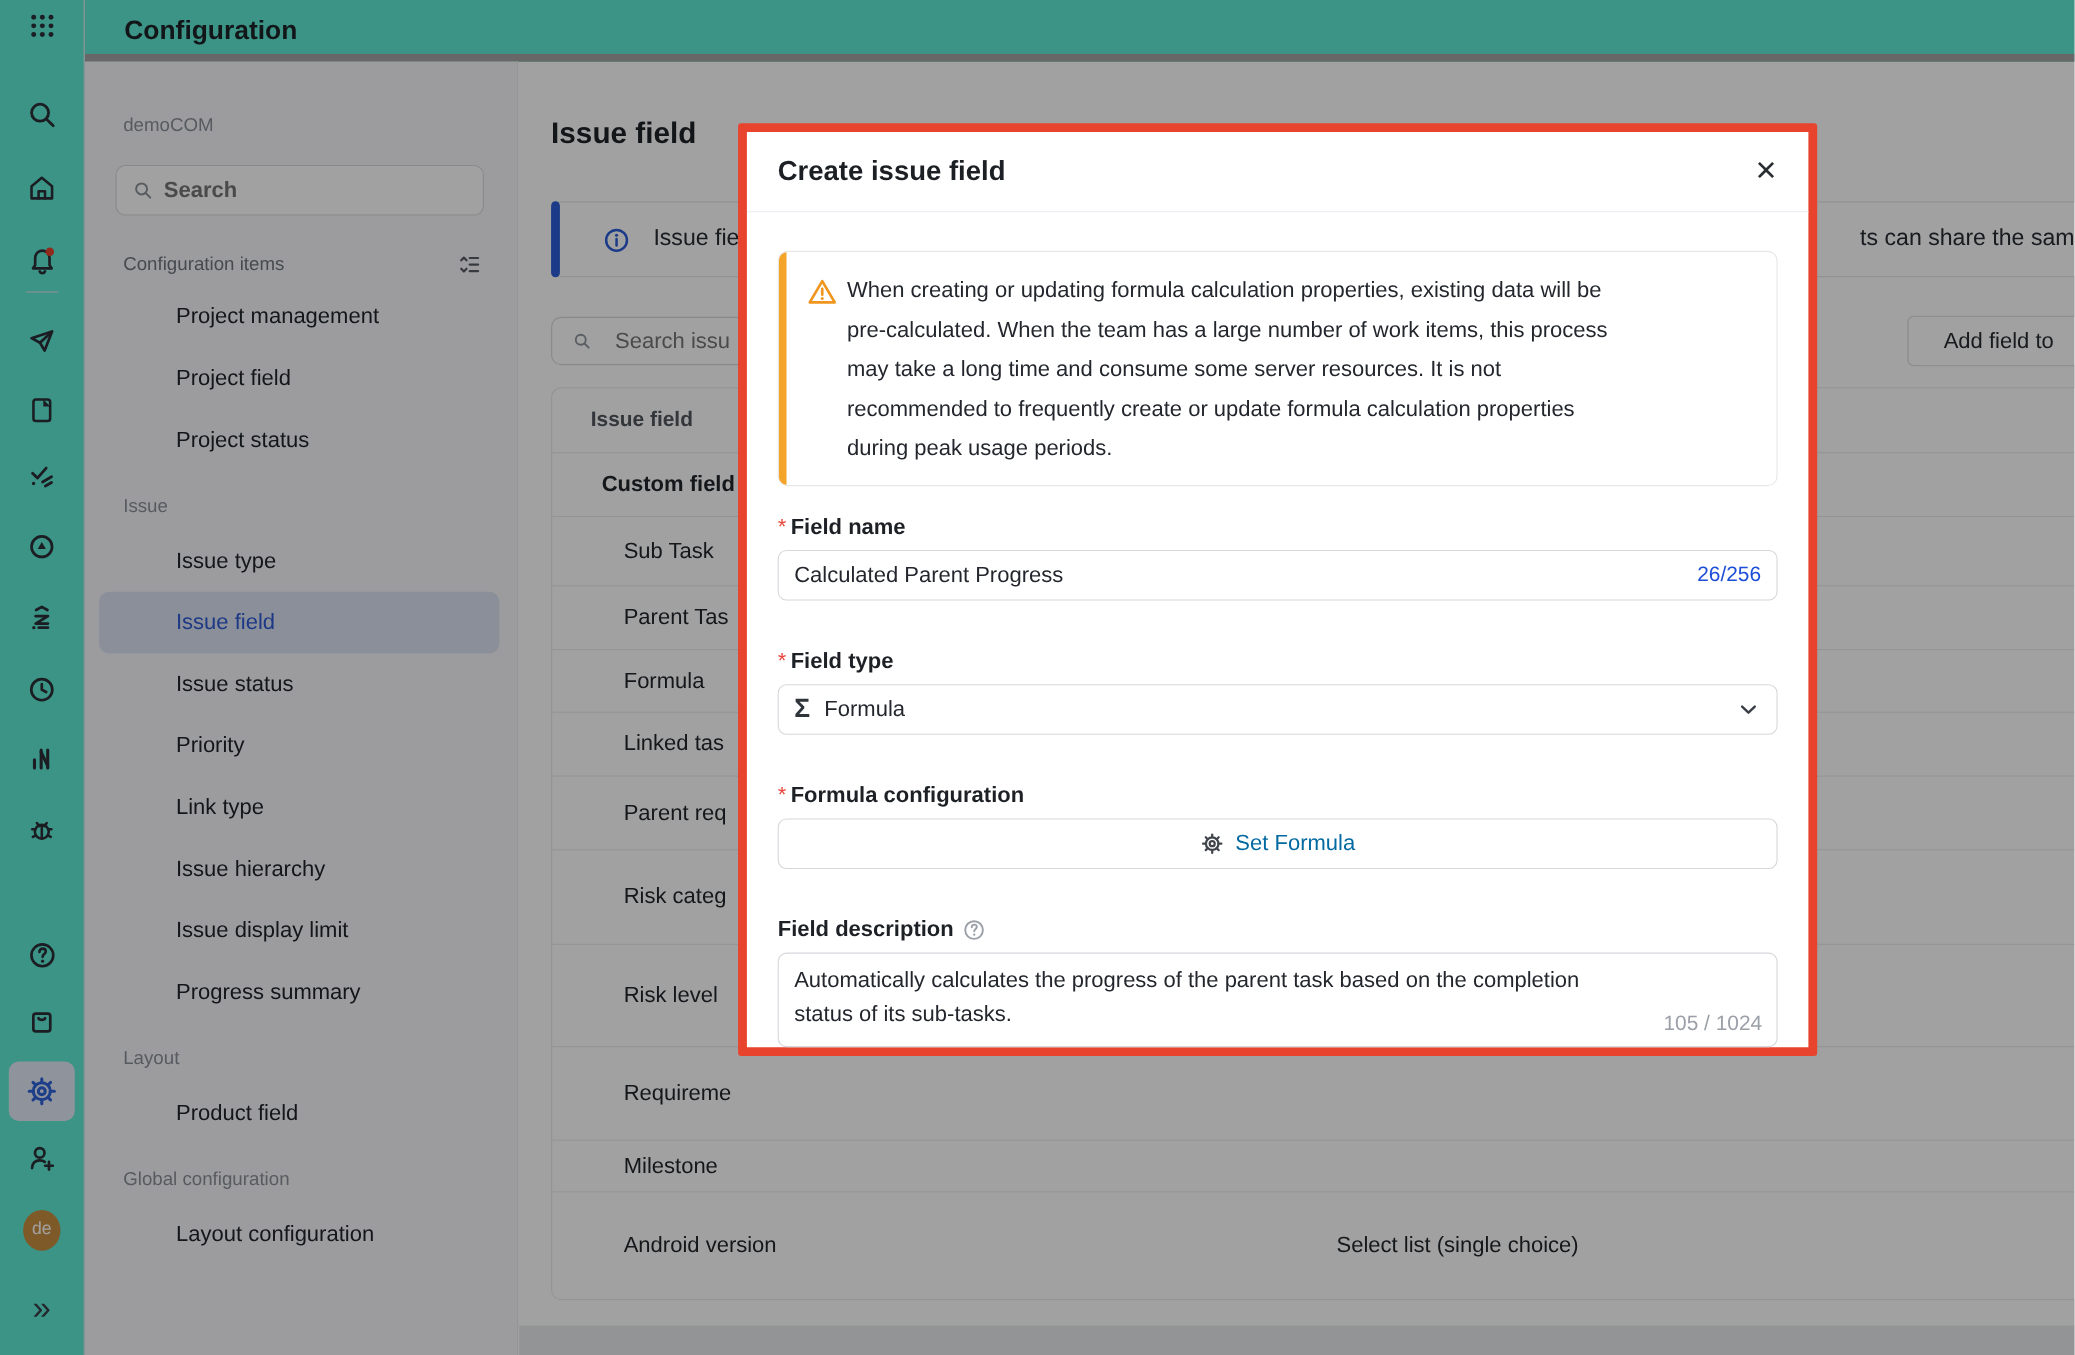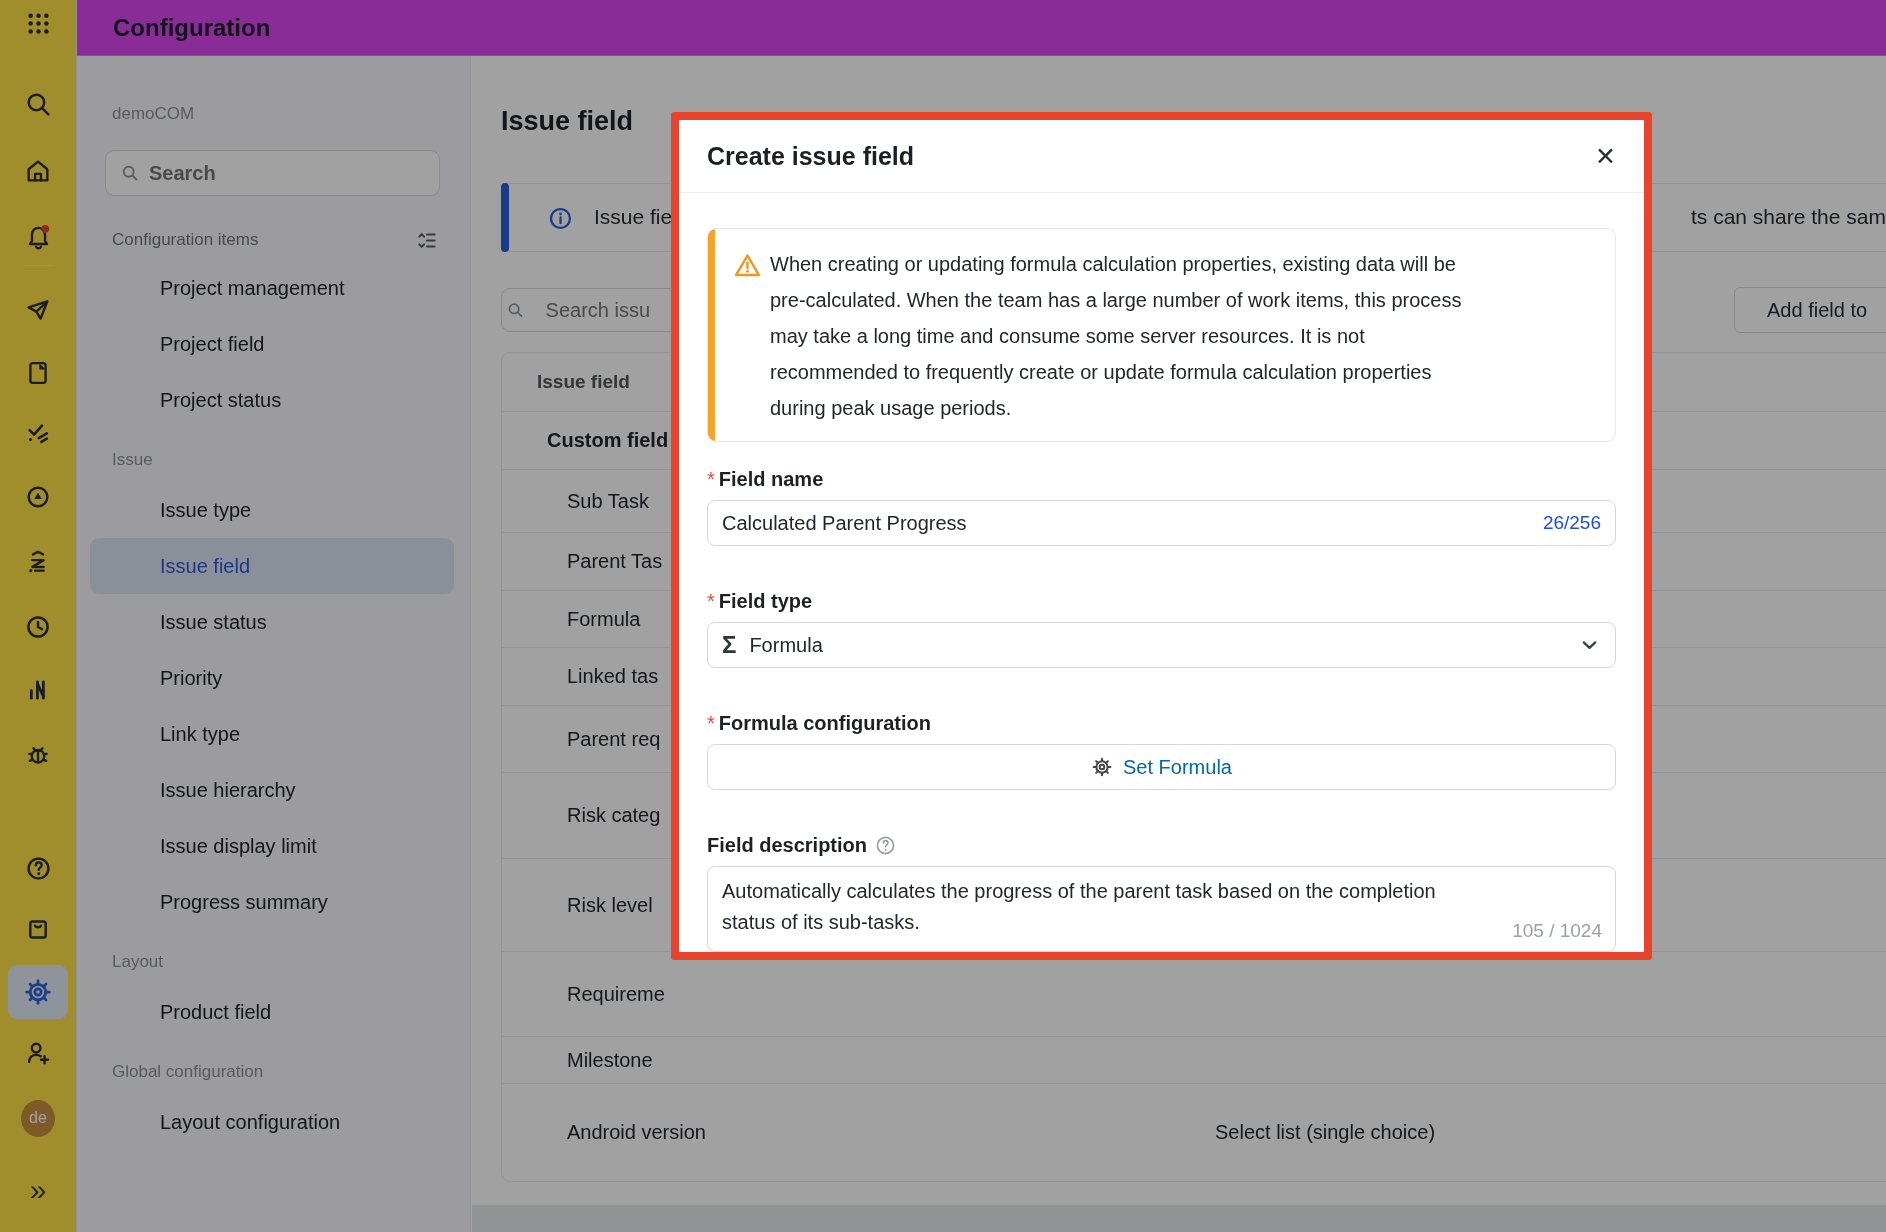--- a/index.html
+++ b/index.html
@@ -2,34 +2,34 @@
 <html><head>
 <meta charset="utf-8">
 <style>
   * { margin:0; padding:0; box-sizing:border-box; }
   html,body { width:1886px; height:1232px; }
   body { position:relative; overflow:hidden; background:#ffffff;
          font-family:"Liberation Sans", sans-serif; color:#22262c; }
 
   
   #rail { position:absolute; left:0; top:0; width:77px; height:1232px;
-          background:#fde047; border-right:1px solid #e9eaee; z-index:10; }
+          background:#5eead4; border-right:1px solid #e9eaee; z-index:10; }
   .rail-icon { position:absolute; left:50%; transform:translateX(-50%);
                width:34px; height:34px; display:flex; align-items:center;
                justify-content:center; cursor:pointer; }
   .rail-divider { position:absolute; left:24px; width:29px; height:1px; background:#e2e4e8; }
   .rail-active-tile { position:absolute; left:8px; right:8px; height:54px;
                       background:#e3e9f6; border-radius:9px; }
   .avatar { width:37px; height:37px; border-radius:50%; background:#c98f41;
             color:#fff; font-size:16px; display:flex; align-items:center;
             justify-content:center; }
 
   
   #header { position:absolute; left:77px; top:0; right:0; height:56px;
-            background:#d946ef; border-bottom:1px solid #a3a3a3; z-index:5; }
+            background:#5eead4; border-bottom:7px solid #a3a3a3; z-index:5; }
   #header .title { position:absolute; left:36px; top:14px; font-size:24px;
                    font-weight:700; color:#1f2329; }
 
   
   #sidebar { position:absolute; left:77px; top:56px; width:394px; height:1176px;
              background:#f7f8fa; border-right:1px solid #ebedf0; z-index:5;
              padding-top:48px; }
   .ws-name { margin-left:35px; font-size:17px; color:#8a9099; height:24px; }
   .side-search { margin:22px 30px 0 28px; height:46px; background:#ffffff;
                  border:1px solid #d8dadd; border-radius:9px; display:flex;
@@ -62,21 +62,21 @@
   .banner .i-ic { position:absolute; left:45px; top:21px; }
   .banner .btxt { position:absolute; left:92px; top:21px; font-size:21px; color:#272b31; }
   .banner .bfrag { position:absolute; left:1189px; top:21px; font-size:21px;
           color:#272b31; white-space:nowrap; }
   .add-btn { position:absolute; left:1262px; top:231px; width:240px; height:46px;
           background:#fff; border:1px solid #d8dadd; border-radius:6px;
           font-size:20px; color:#272b31; display:flex; align-items:center;
           padding-left:32px; white-space:nowrap; cursor:pointer; }
   .main-search { position:absolute; left:29px; top:232px; width:264px; height:44px;
           border:1px solid #d8dadd; border-radius:9px; display:flex;
-          align-items:center; padding:0 4px; gap:21px; background:#fff; }
+          align-items:center; padding:0 18px; gap:21px; background:#fff; }
   .main-search input { border:none; outline:none; font-size:20px; color:#9aa0a8;
           width:100%; background:transparent; font-family:"Liberation Sans", sans-serif; }
   .table { position:absolute; left:29px; top:296px; width:1445px;
           border:1px solid #e7e9ec; border-radius:9px; background:#fff; }
   .trow { display:flex; align-items:center; border-top:1px solid #e9ebee; }
   .trow:first-child { border-top:none; }
   .trow .c1 { width:713px; padding-left:65px; font-size:20px; color:#22262c;
           white-space:nowrap; overflow:hidden; }
   .trow .c2 { flex:1; font-size:20px; color:#22262c; white-space:nowrap; }
   .trow.thead .c1 { padding-left:35px; font-size:19px; color:#51565d; font-weight:700; }

